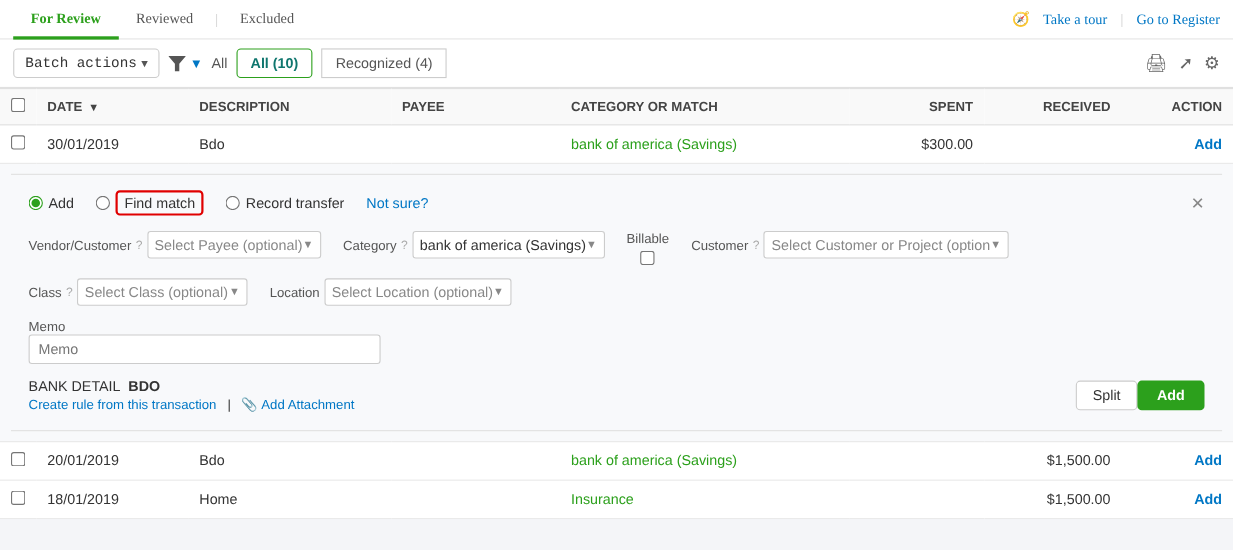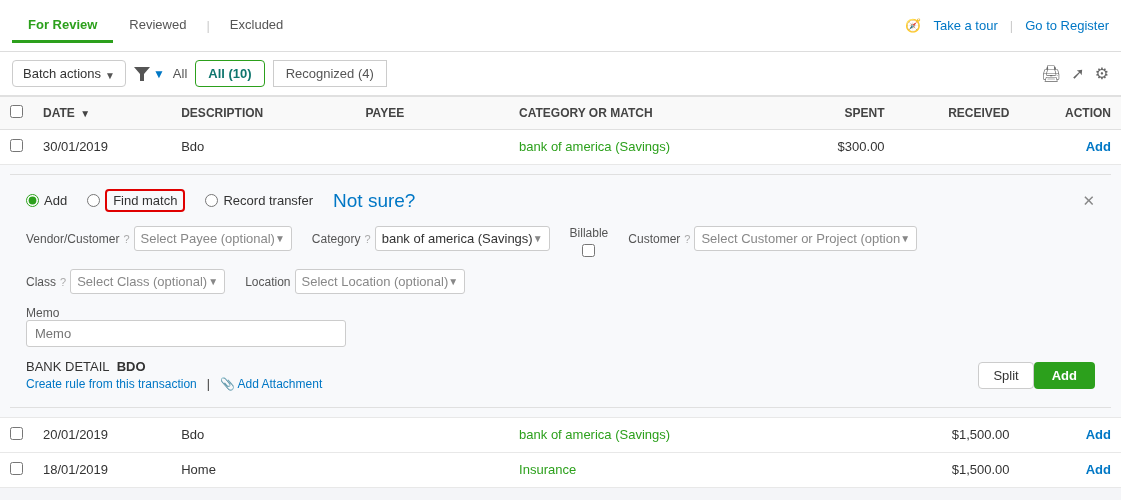--- a/index.html
+++ b/index.html
@@ -2,42 +2,43 @@
 <html><head>
   <meta charset="utf-8">
   <style>
     * { box-sizing: border-box; margin: 0; padding: 0; }
     body { font-family: Arial, sans-serif; font-size: 13px; background: #f4f5f8; color: #333; }
 
     
     .top-tabs {
       display: flex; align-items: center; background: #fff;
       border-bottom: 1px solid #ddd; padding: 0 12px;
-      height: 52px;
+      height: 36px;
+      font-family: Liberation Serif, serif;
     }
     .top-tab {
       padding: 8px 16px; cursor: pointer; font-size: 13px;
       color: #555; border-bottom: 3px solid transparent;
       margin-bottom: -1px;
     }
     .top-tab.active { color: #2ca01c; border-bottom-color: #2ca01c; font-weight: bold; }
     .top-tab-separator { color: #ccc; margin: 0 4px; }
     .top-tab-right { margin-left: auto; display: flex; align-items: center; gap: 12px; font-size: 13px; color: #555; }
     .top-tab-right a { color: #0077c5; text-decoration: none; }
     .top-tab-right .separator { color: #ccc; }
 
     
     .toolbar {
       display: flex; align-items: center; background: #fff;
       padding: 8px 12px; border-bottom: 1px solid #e0e0e0; gap: 8px;
     }
     .batch-btn {
       display: flex; align-items: flex-end; gap: 4px;
       border: 1px solid #ccc; border-radius: 4px; padding: 5px 10px;
-      background: #fff; cursor: pointer; font-size: 13px; color: #333;
+      background: #fff; cursor: pointer; font-size: 13px; color: #333; font-family: Liberation Mono, monospace;
     }
     .batch-btn .arrow { font-size: 10px; color: #555; }
     .filter-icon { cursor: pointer; color: #555; font-size: 14px; display: flex; align-items: center; gap: 3px; }
     .filter-dropdown { font-size: 12px; color: #0077c5; }
     .all-label { color: #555; font-size: 13px; }
     .tab-all {
       padding: 5px 12px; border: 1px solid #2ca01c; border-radius: 4px;
       color: #0f766e; font-size: 13px; font-weight: bold; cursor: pointer; background: #fff;
     }
     .tab-recognized {
@@ -72,21 +73,21 @@
     .expanded-content { padding: 14px 16px 16px 16px; border-top: 1px solid #e0e0e0; border-bottom: 1px solid #e0e0e0; }
 
     
     .radio-row { display: flex; align-items: center; gap: 20px; margin-bottom: 14px; }
     .radio-opt { display: flex; align-items: center; gap: 5px; cursor: pointer; font-size: 13px; }
     .radio-opt input[type="radio"] { accent-color: #2ca01c; cursor: pointer; }
     .find-match-label {
       border: 2px solid #e00000; border-radius: 4px; padding: 2px 6px;
       color: #333; font-size: 13px; cursor: pointer;
     }
-    .not-sure { color: #0077c5; text-decoration: none; font-size: 19px; cursor: pointer; }
+    .not-sure { color: #0077c5; text-decoration: none; font-size: 13px; cursor: pointer; }
     .close-x { margin-left: auto; cursor: pointer; color: #888; font-size: 15px; }
 
     
     .form-row { display: flex; gap: 20px; margin-bottom: 12px; align-items: flex-start; flex-wrap: wrap; }
     .form-group { display: flex; flex-direction: row; gap: 4px; }
     .form-label { font-size: 12px; color: #555; display: flex; align-items: center; gap: 4px; }
     .form-label .help { color: #aaa; font-size: 11px; cursor: pointer; }
     .form-select-wrap { display: flex; align-items: center; border: 1px solid #ccc; border-radius: 3px; background: #fff; padding: 4px 6px; min-width: 155px; font-size: 13px; color: #888; }
     .form-select-wrap .sel-text { flex: 1; }
     .form-select-wrap .caret { color: #888; font-size: 10px; cursor: pointer; }

